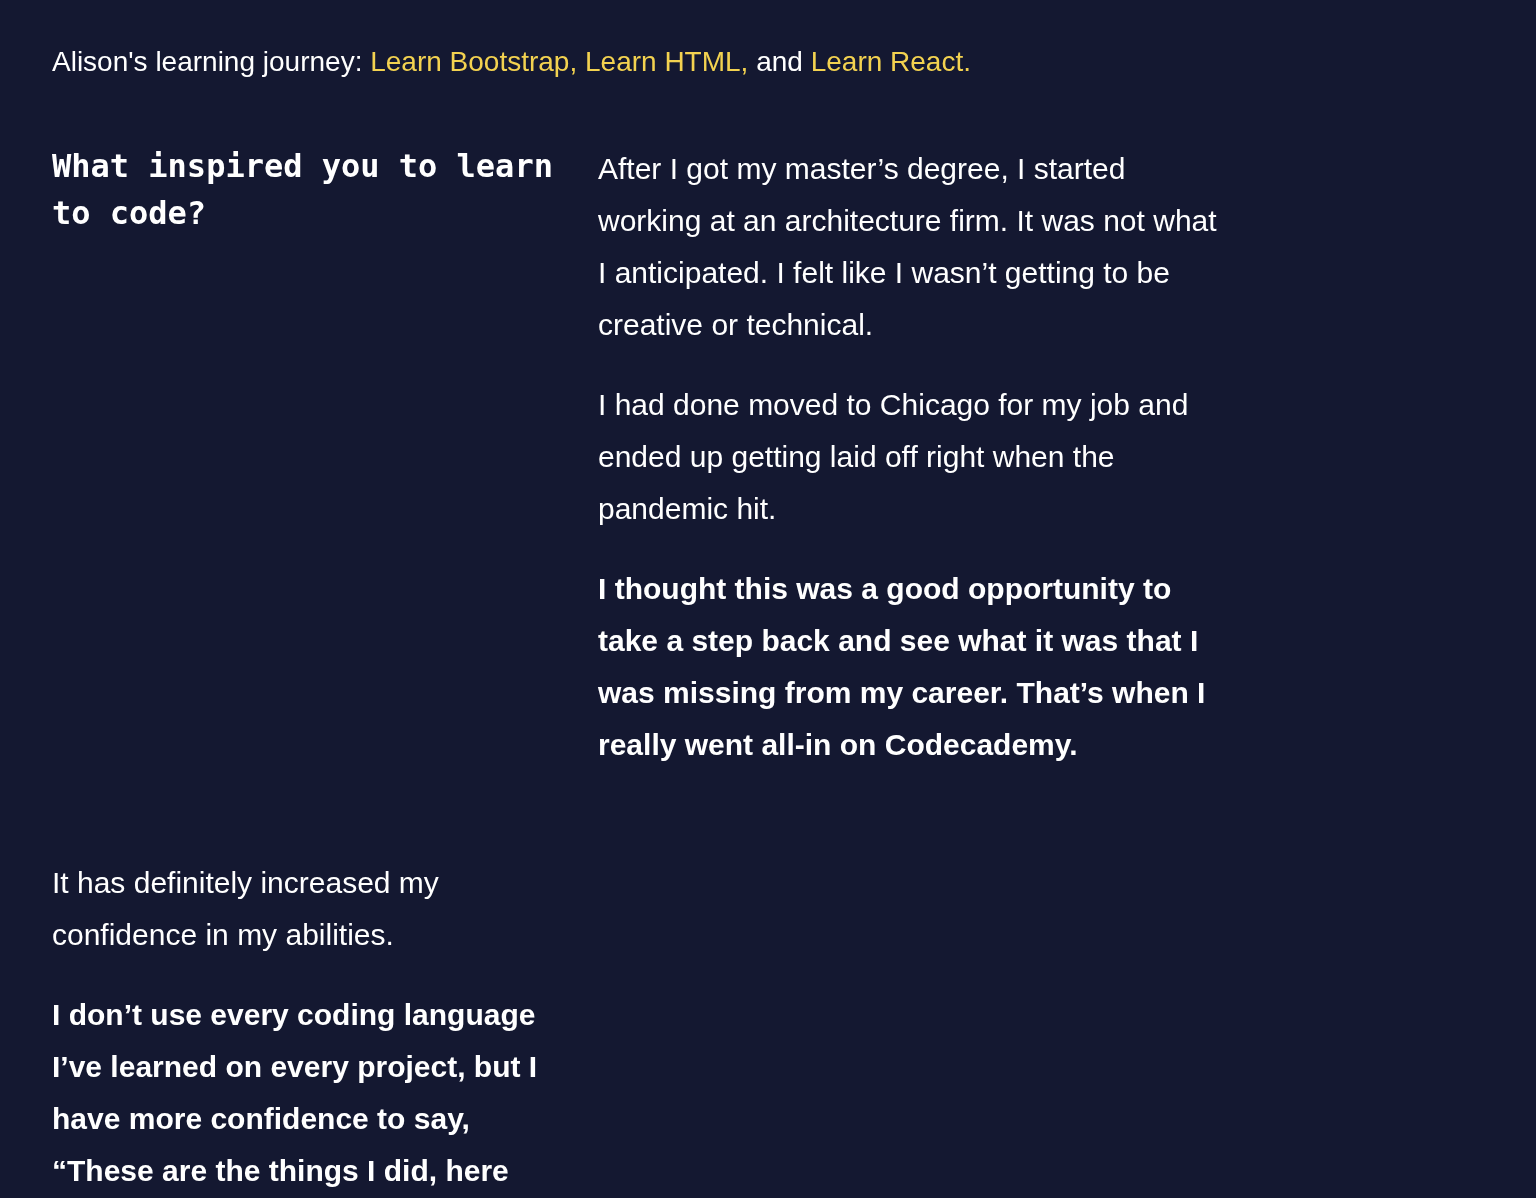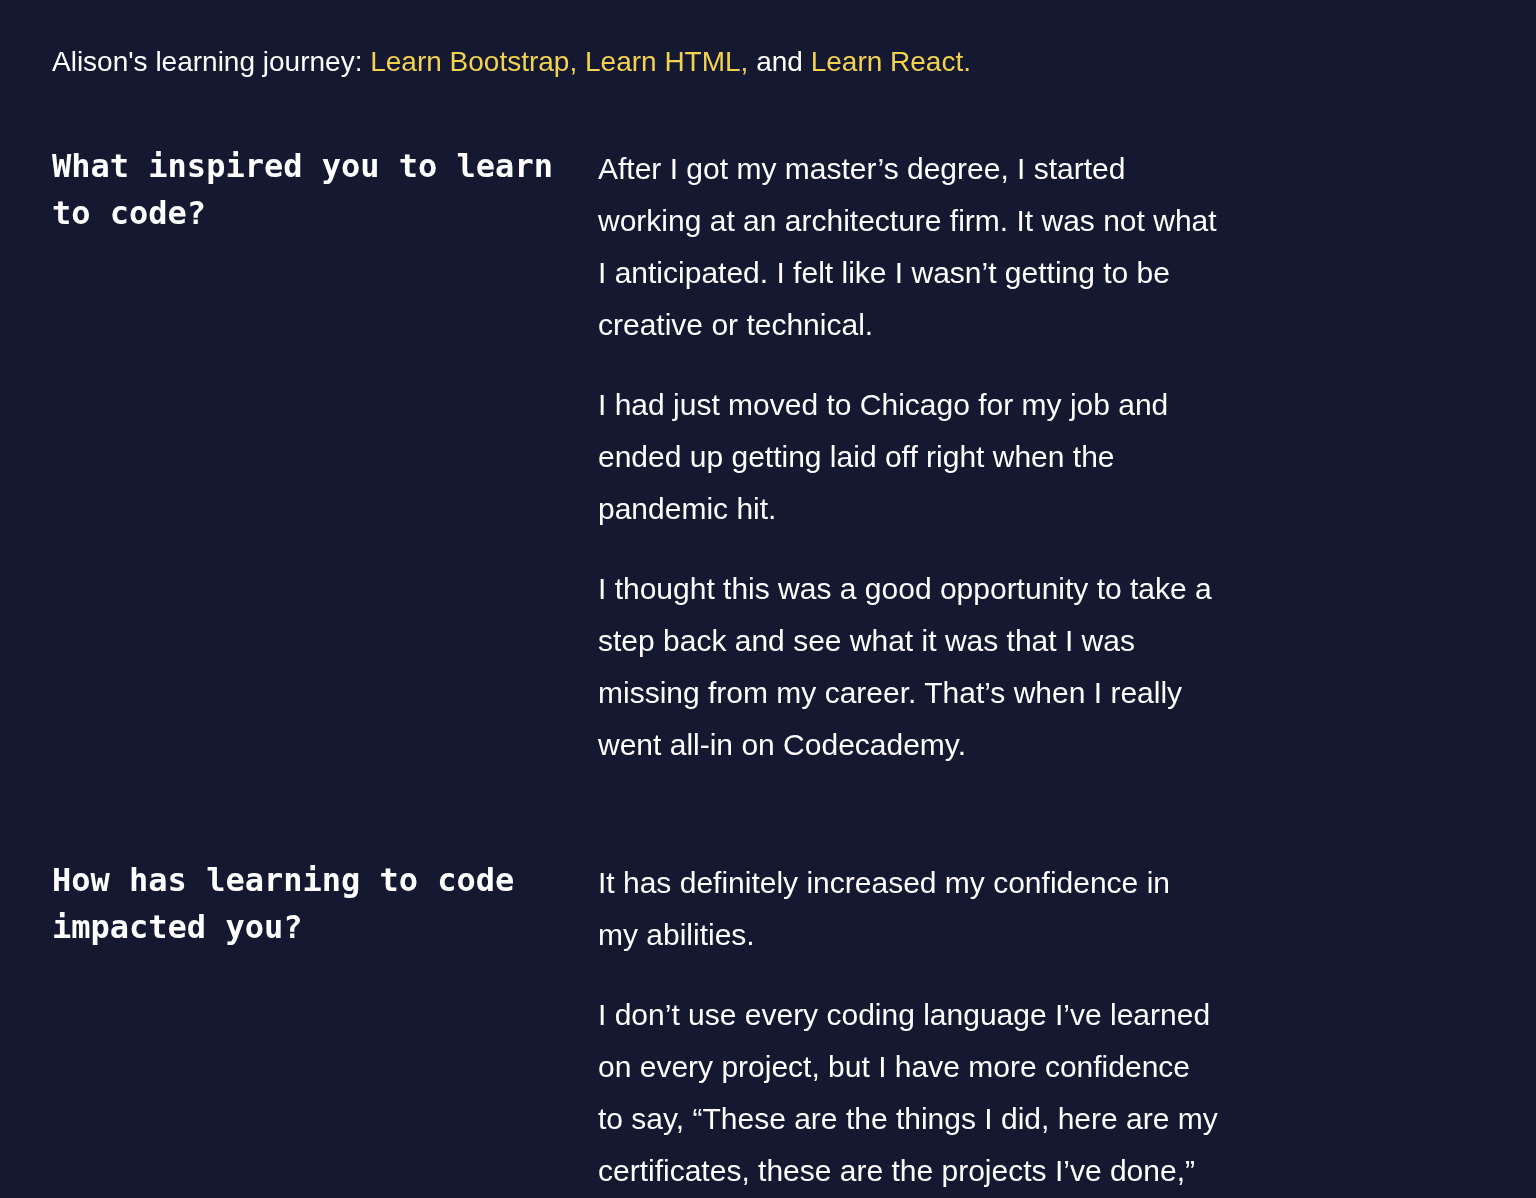--- a/index.html
+++ b/index.html
@@ -48,34 +48,33 @@
     color: var(--text);
     margin: 0;
   }
   .answer { margin: 0; }
   .answer p {
     margin: 0 0 28px 0;
     font-size: 30px;
     line-height: 52px;
     color: var(--text);
   }
-  .answer p:last-child { margin-bottom: 0; }
+  .answer p:last-child { margin-bottom: 0; font-weight: bold; }
 </style>
 </head>
 <body>
 
 <div class="page">
   <p class="intro" id="intro-line"><span class="seg">Alison's learning journey: </span><a class="course-link seg" href="#">Learn Bootstrap,</a><span class="seg"> </span><a class="course-link seg" href="#">Learn HTML,</a><span class="seg"> and </span><a class="course-link seg" href="#">Learn React.</a></p>
   <div class="qa-grid" id="qa-grid">
   <div class="question">What inspired you to learn to code?</div>
   <div class="answer">
         <p>After I got my master’s degree, I started working at an architecture firm. It was not what I anticipated. I felt like I wasn’t getting to be creative or technical.</p>
-        <p>I had just moved to Chicago for my job and ended up getting laid off right when the pandemic hit.</p>
+        <p>I had done moved to Chicago for my job and ended up getting laid off right when the pandemic hit.</p>
         <p>I thought this was a good opportunity to take a step back and see what it was that I was missing from my career. That’s when I really went all-in on Codecademy.</p>
       </div>
 
-  <div class="question">How has learning to code impacted you?</div>
   <div class="answer">
         <p>It has definitely increased my confidence in my abilities.</p>
         <p>I don’t use every coding language I’ve learned on every project, but I have more confidence to say, “These are the things I did, here are my certificates, these are the projects I’ve done,” and that adds to my design background.</p>
       </div>
 </div>
 </div>
 
 </body></html>

